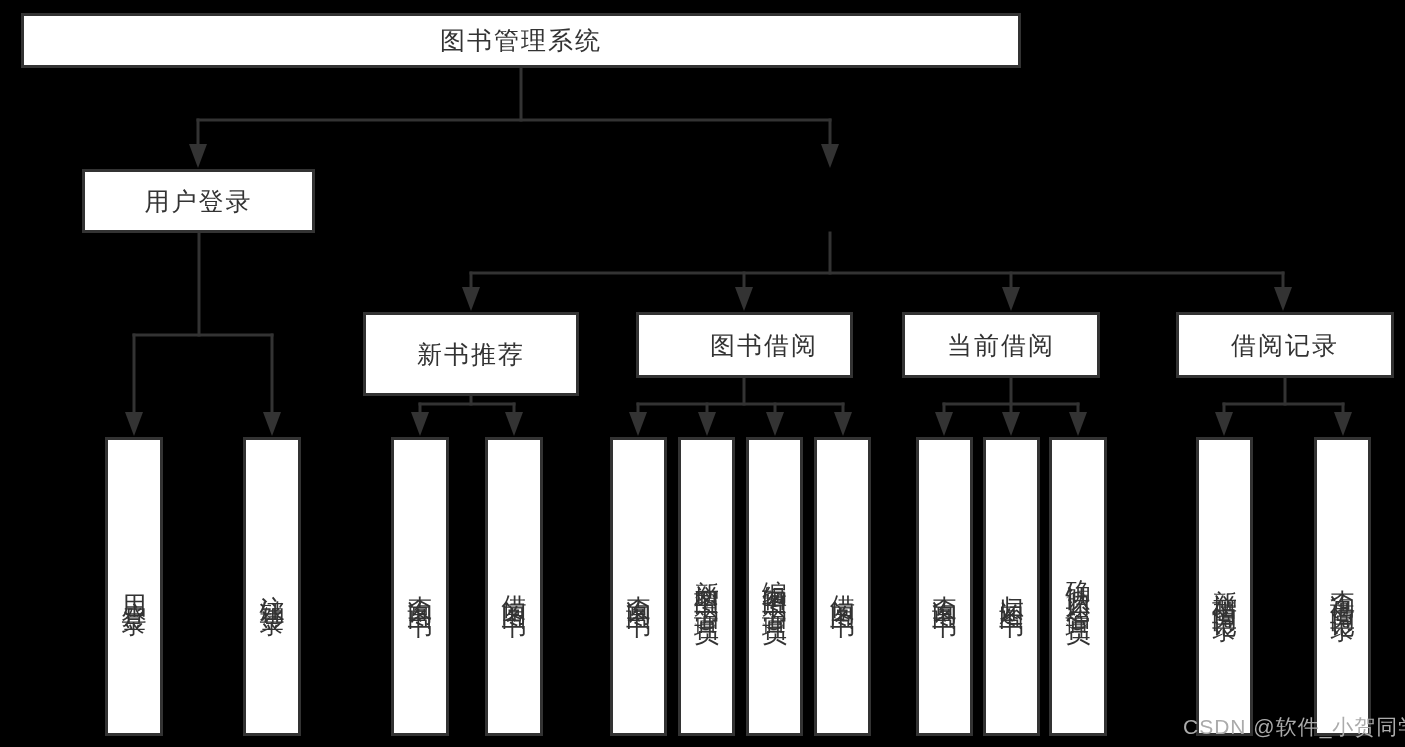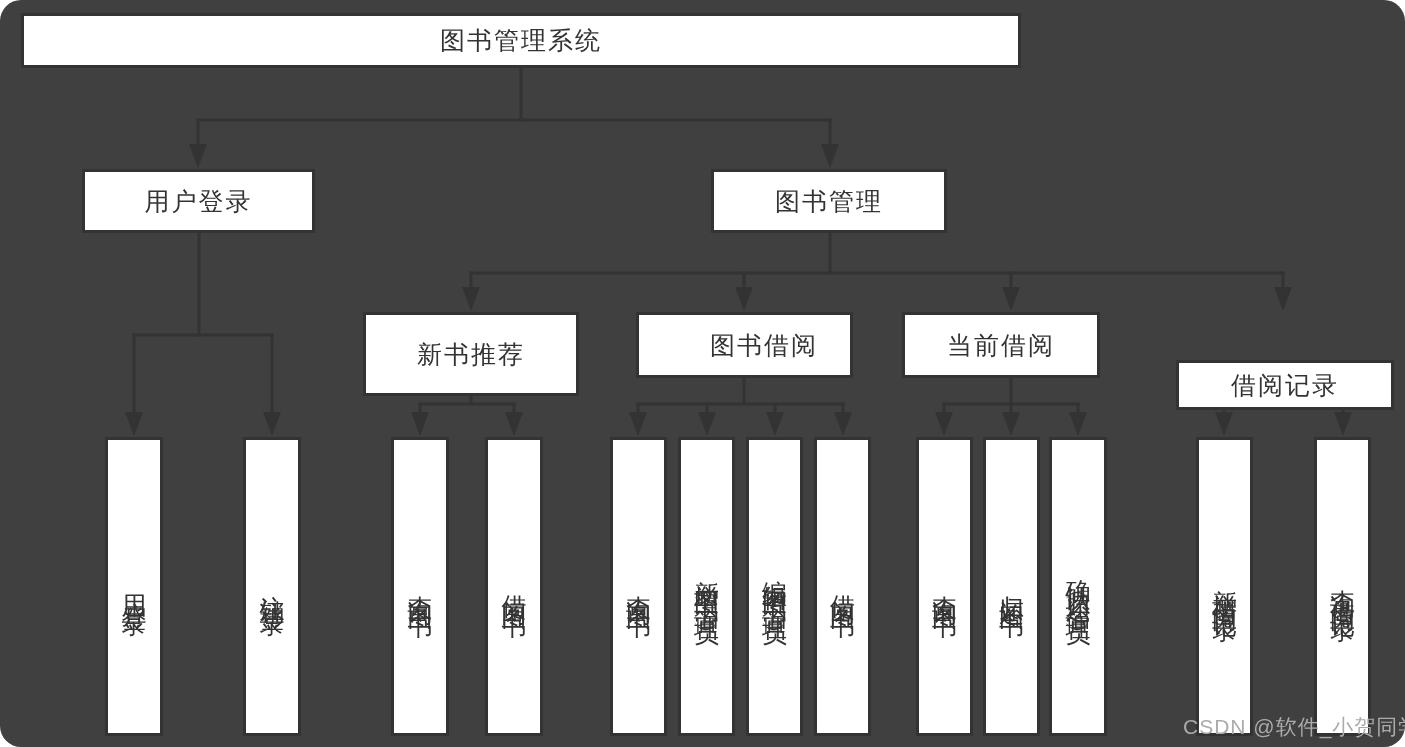--- a/index.html
+++ b/index.html
@@ -1,22 +1,21 @@
 <!DOCTYPE html>
 <html><head>
 <meta charset="utf-8">
 <style>
   html,body{margin:0;padding:0;background:#ffffff;}
   #canvas{
     position:relative;
     width:1405px;height:747px;
-    background:#404040;
+    background:#000000;
     font-family:"Liberation Sans","DejaVu Sans",sans-serif;
     overflow:hidden;
-    border-radius:21px;
   }
   #connectors{position:absolute;left:0;top:0;z-index:1;}
   .node{
     position:absolute;
     box-sizing:border-box;
     background:#ffffff;
     border:3px solid #333333;
     display:flex;
     align-items:center;
     justify-content:center;
@@ -36,21 +35,21 @@
     line-height:1;
     letter-spacing:6px;
     color:#333333;
   }
   .root-box   {left:21px;  top:13px;  width:1000px; height:55px;}
   .lv2-user   {left:82px;  top:169px; width:233px;  height:64px;}
   .lv2-book   {left:711px; top:169px; width:236px;  height:64px;}
   .lv3-rec    {left:363px; top:312px; width:216px;  height:84px;}
   .lv3-borrow {left:636px; top:312px; width:217px;  height:66px;padding-left:39px;}
   .lv3-current{left:902px; top:312px; width:198px;  height:66px;}
-  .lv3-records{left:1176px;top:312px; width:218px;  height:50px;margin-top:48px;}
+  .lv3-records{left:1176px;top:312px; width:218px;  height:66px;}
   .leaf{top:437px;height:299px;}
   .lf-1 {left:105px; width:58px;}
   .lf-2 {left:243px; width:58px;}
   .lf-3 {left:391px; width:58px;}
   .lf-4 {left:485px; width:58px;}
   .lf-5 {left:610px; width:57px;}
   .lf-6 {left:678px; width:57px;}
   .lf-7 {left:746px; width:57px;}
   .lf-8 {left:814px; width:57px;}
   .lf-9 {left:916px; width:57px;}
@@ -135,23 +134,20 @@
     <polygon stroke="none" points="1343,436 1334,412 1352,412"></polygon>
   </svg>
 
   <div class="node root-box">
     <span class="hlabel">图书管理系统</span>
   </div>
 
   <div class="node lv2-user">
     <span class="hlabel">用户登录</span>
   </div>
-  <div class="node lv2-book">
-    <span class="hlabel">图书管理</span>
-  </div>
 
   <div class="node lv3-rec">
     <span class="hlabel">新书推荐</span>
   </div>
   <div class="node lv3-borrow">
     <span class="hlabel">图书借阅</span>
   </div>
   <div class="node lv3-current">
     <span class="hlabel">当前借阅</span>
   </div>

